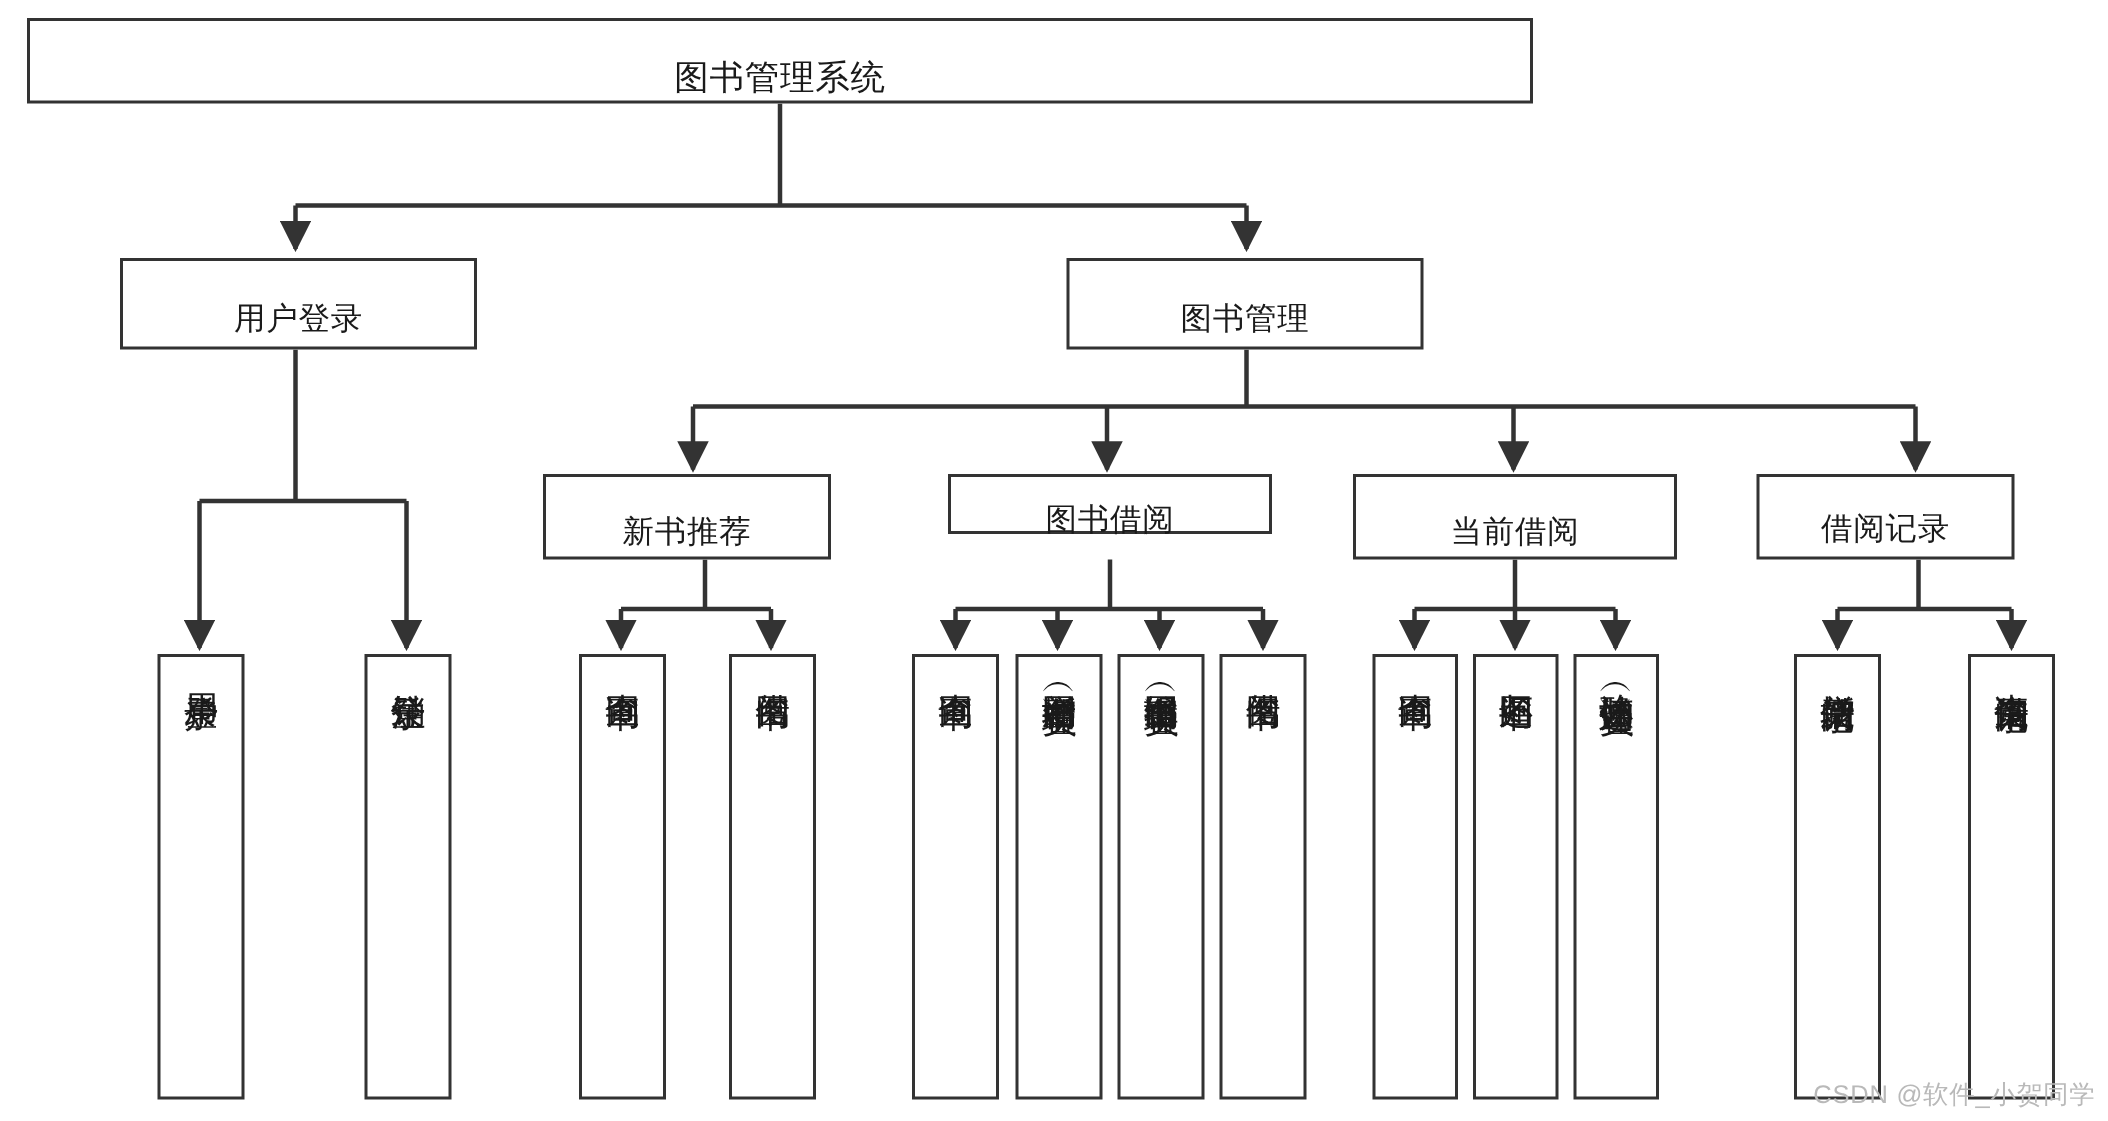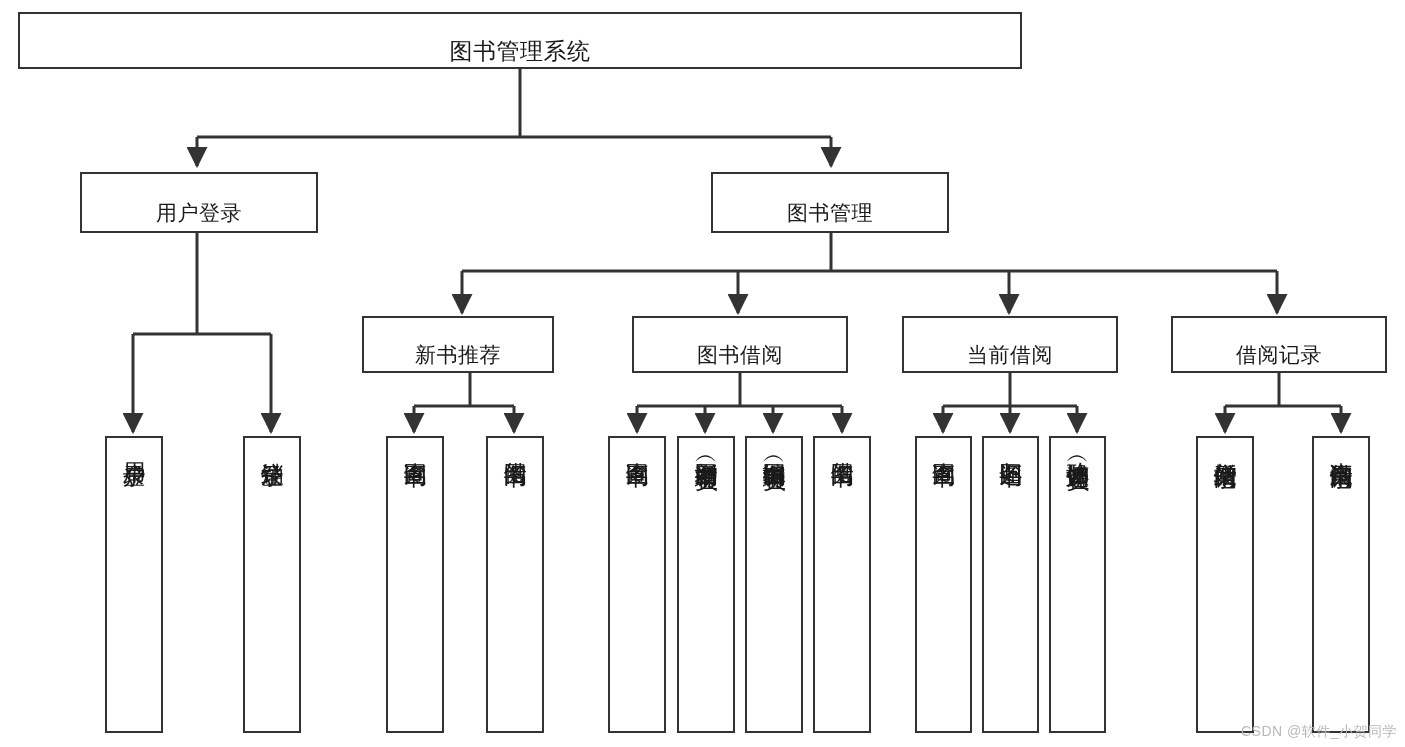--- a/index.html
+++ b/index.html
@@ -62,21 +62,21 @@
     text-orientation: upright;
     font-size: 23px;
     line-height: 1.02;
     letter-spacing: 1px;
     white-space: nowrap;
   }
   #watermark {
     position: absolute;
     right: 8px;
     bottom: 6px;
-    font-size: 14px;
+    font-size: 17px;
     color: #b9b9b9;
     letter-spacing: 0.5px;
     z-index: 5;
     white-space: nowrap;
     pointer-events: none;
   }
 </style>
 </head>
 <body>
 
@@ -141,29 +141,29 @@
   </div>
 
   <div class="node h" style="left:711px; top:172px; width:238px; height:61px;">
     <span class="node-label">图书管理</span>
   </div>
 
   <div class="node h" style="left:362px; top:316px; width:192px; height:57px;">
     <span class="node-label">新书推荐</span>
   </div>
 
-  <div class="node h" style="left:632px; top:316px; width:216px; height:57px;">
+  <div class="node h" style="left:632px; top:316px; width:216px; height:40px;">
     <span class="node-label">图书借阅</span>
   </div>
 
   <div class="node h" style="left:902px; top:316px; width:216px; height:57px;">
     <span class="node-label">当前借阅</span>
   </div>
 
-  <div class="node h" style="left:1171px; top:316px; width:216px; height:57px;">
+  <div class="node h" style="left:1171px; top:316px; width:172px; height:57px;font-family:Liberation Mono, monospace;">
     <span class="node-label">借阅记录</span>
   </div>
 
   <div class="node v" style="left:105px; top:436px; width:58px; height:297px;">
     <span class="node-label">用户登录</span>
   </div>
 
   <div class="node v" style="left:243px; top:436px; width:58px; height:297px;">
     <span class="node-label">注销登录</span>
   </div>

